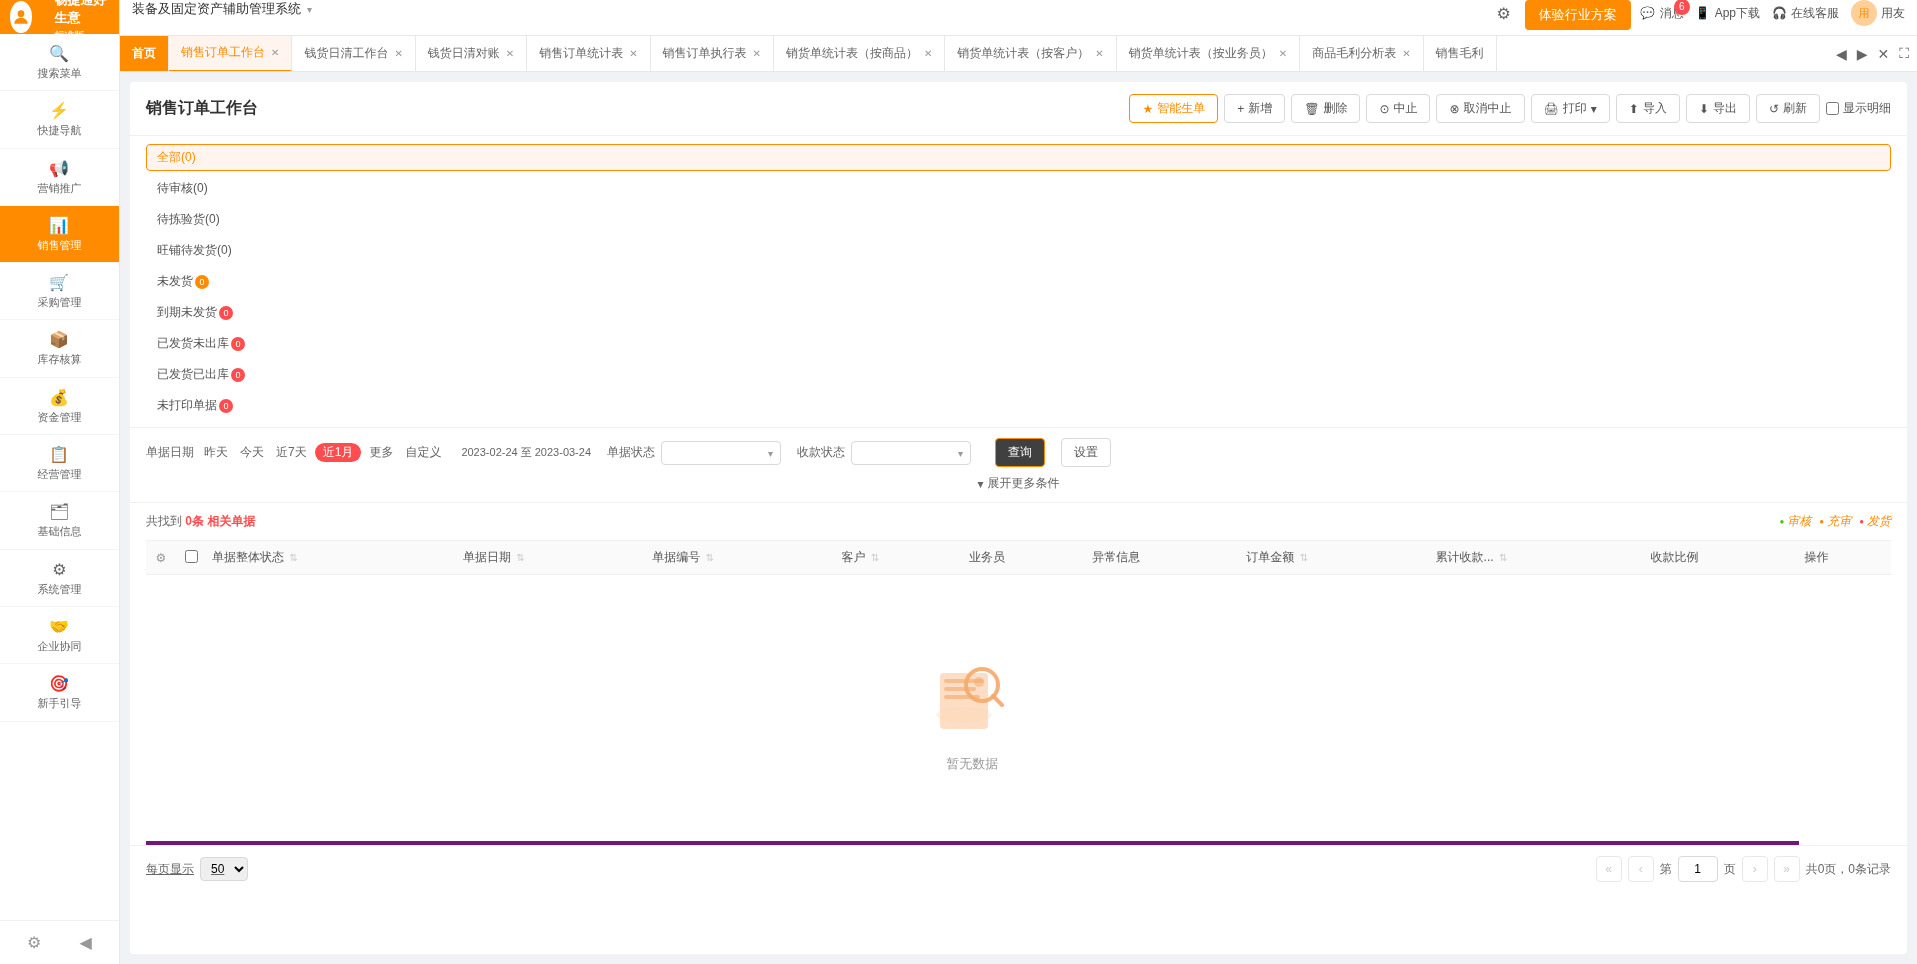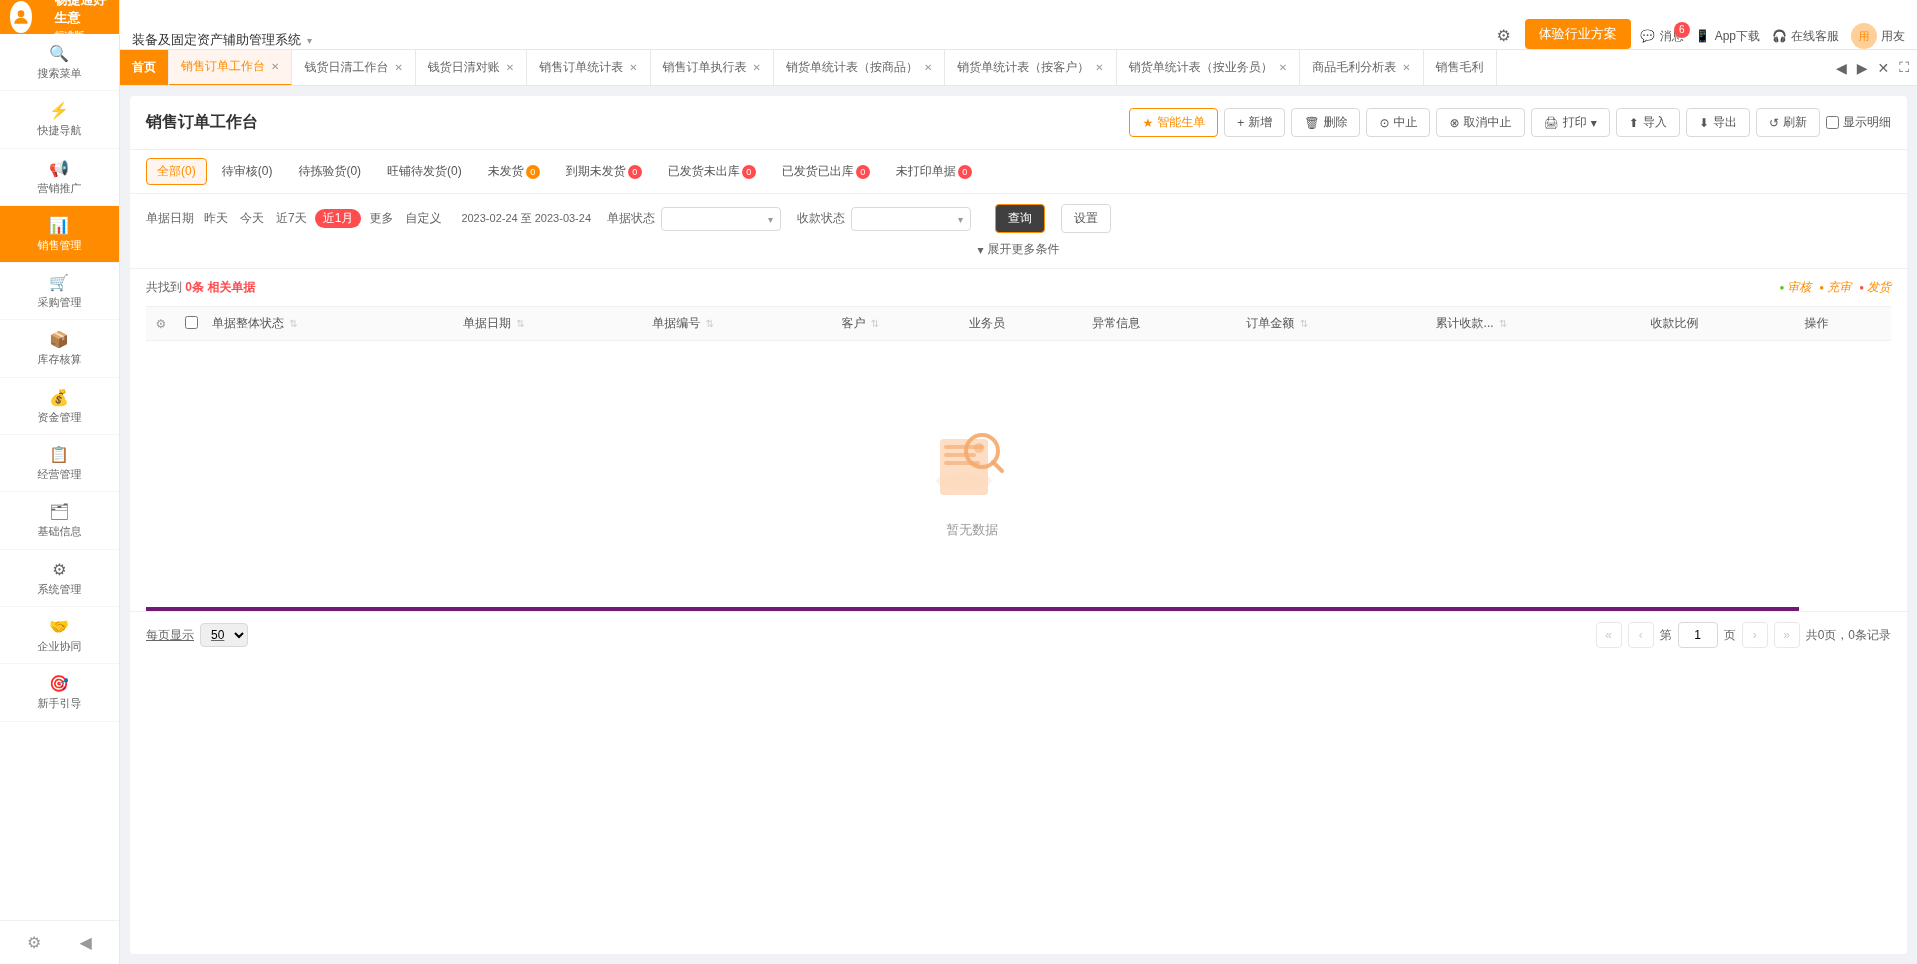--- a/index.html
+++ b/index.html
@@ -18,21 +18,21 @@
     .sidebar-item-icon { font-size: 16px; }
     .sidebar-item-label { text-align: center; line-height: 1.3; }
 
     .sidebar-bottom { padding: 8px; display: flex; justify-content: space-around; border-top: 1px solid #f0f0f0; }
     .sidebar-bottom-btn { background: none; border: none; cursor: pointer; color: #999; font-size: 16px; padding: 4px; }
 
     
     .main { flex: 1; display: flex; flex-direction: column; overflow: hidden; }
 
     
-    .topbar { height: 50px; background: white; border-bottom: 1px solid #e8e8e8; display: flex; align-items: flex-end; padding: 0 12px; gap: 10px; }
+    .topbar { height: 36px; background: white; border-bottom: 1px solid #e8e8e8; display: flex; align-items: flex-start; padding: 0 12px; gap: 10px; }
     .topbar-title { font-size: 13px; color: #333; flex: 1; display: flex; align-items: center; gap: 6px; }
     .topbar-title-text { font-weight: 500; }
     .topbar-title-arrow { color: #999; font-size: 10px; }
     .topbar-gear { background: none; border: none; cursor: pointer; color: #666; font-size: 16px; padding: 4px; }
     .topbar-experience { background: #ff8c00; color: white; border: none; border-radius: 4px; padding: 6px 14px; font-size: 13px; cursor: pointer; }
     .topbar-actions { display: flex; align-items: center; gap: 12px; margin-left: auto; }
     .topbar-action { display: flex; align-items: center; gap: 4px; color: #555; cursor: pointer; font-size: 12px; position: relative; }
     .topbar-badge { background: #ff4d4f; color: white; border-radius: 50%; width: 16px; height: 16px; display: flex; align-items: center; justify-content: center; font-size: 10px; position: absolute; top: -6px; right: -6px; }
     .topbar-user { display: flex; align-items: center; gap: 4px; color: #555; cursor: pointer; }
     .topbar-avatar { width: 26px; height: 26px; background: #ffcf99; border-radius: 50%; display: flex; align-items: center; justify-content: center; font-size: 11px; color: #ff8c00; }
@@ -54,21 +54,21 @@
 
     
     .page-header { display: flex; align-items: center; justify-content: space-between; padding: 12px 16px; border-bottom: 1px solid #f0f0f0; }
     .page-title { font-size: 16px; font-weight: bold; color: #333; }
     .page-header-actions { display: flex; align-items: center; gap: 6px; }
     .btn { border: 1px solid #d9d9d9; background: white; border-radius: 4px; padding: 5px 12px; font-size: 12px; cursor: pointer; display: flex; align-items: center; gap: 4px; color: #555; white-space: nowrap; }
     .btn-primary { background: #404040; color: white; border-color: #ff8c00; }
     .btn-orange-outline { border-color: #ff8c00; color: #ff8c00; }
 
     
-    .filter-tabs { display: flex; padding: 8px 16px; border-bottom: 1px solid #f0f0f0; gap: 4px; flex-wrap: wrap; }
+    .filter-tabs { display: flex; padding: 8px 16px; border-bottom: 1px solid #f0f0f0; gap: 4px; flex-wrap: wrap; flex-direction: column; }
     .filter-tab { padding: 4px 10px; border-radius: 4px; cursor: pointer; font-size: 12px; color: #555; border: 1px solid transparent; }
     .filter-tab.active { border-color: #ff8c00; color: #ff8c00; background: #fff5ee; }
     .filter-tab-badge { background: #ff4d4f; color: white; border-radius: 50%; width: 14px; height: 14px; display: inline-flex; align-items: center; justify-content: center; font-size: 9px; margin-left: 2px; }
     .filter-tab-badge.orange { background: #ff8c00; }
 
     
     .search-filters { padding: 10px 16px; border-bottom: 1px solid #f0f0f0; }
     .filter-row { display: flex; align-items: center; gap: 16px; flex-wrap: wrap; }
     .filter-item { display: flex; align-items: center; gap: 6px; }
     .filter-label { color: #666; font-size: 12px; white-space: nowrap; }

